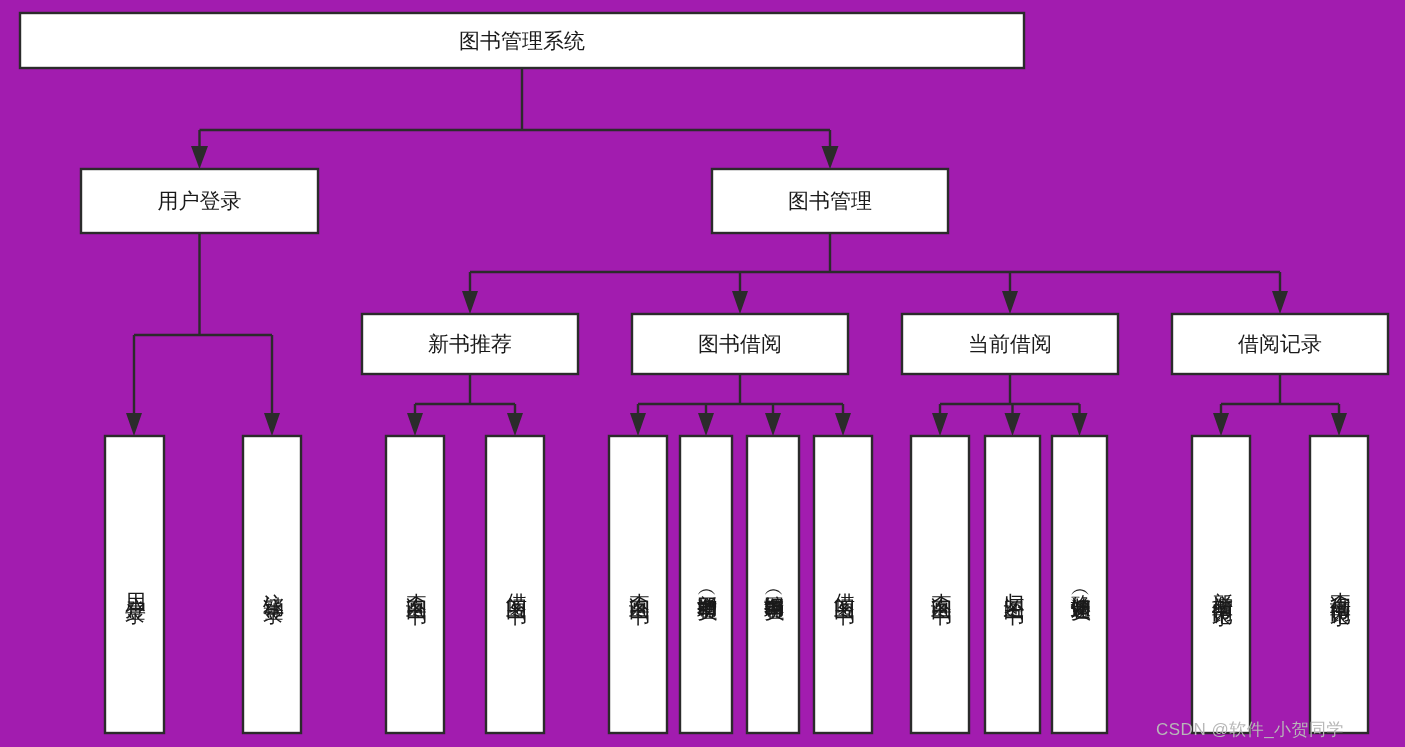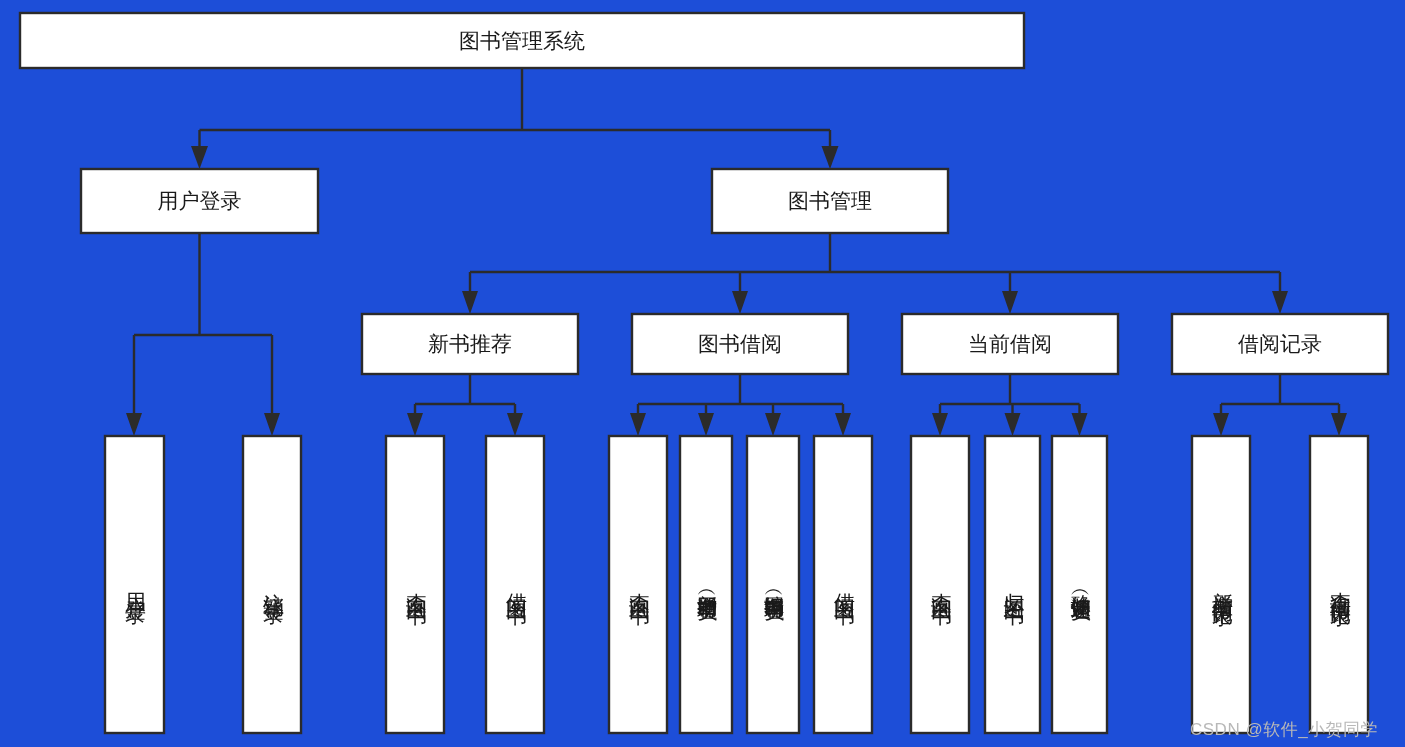--- a/index.html
+++ b/index.html
@@ -7,21 +7,21 @@
     padding: 0;
     background: #ffffff;
   }
   body {
     font-family: "Liberation Sans", "DejaVu Sans", sans-serif;
   }
   #diagram-root {
     position: relative;
     width: 1405px;
     height: 747px;
-    background: #1d4ed8;
+    background: #a21caf;
     overflow: hidden;
   }
   svg.diagram-canvas {
     position: absolute;
     left: 0;
     top: 0;
     width: 1405px;
     height: 747px;
     display: block;
   }
@@ -211,15 +211,15 @@
       <text class="node-label-v" x="1221" y="584" style="writing-mode:vertical-rl; letter-spacing:3px;">新增借阅记录</text>
     </g>
 
     <g>
       <rect class="node-box" x="1310" y="436" width="58" height="297"></rect>
       <text class="node-label-v" x="1339" y="584" style="writing-mode:vertical-rl; letter-spacing:3px;">查询借阅记录</text>
     </g>
 
   </svg>
 
-  <div class="watermark-text" style="left:1190px; top:718px;">CSDN @软件_小贺同学</div>
+  <div class="watermark-text" style="left:1156px; top:718px;">CSDN @软件_小贺同学</div>
 
 </div>
 
 </body></html>

